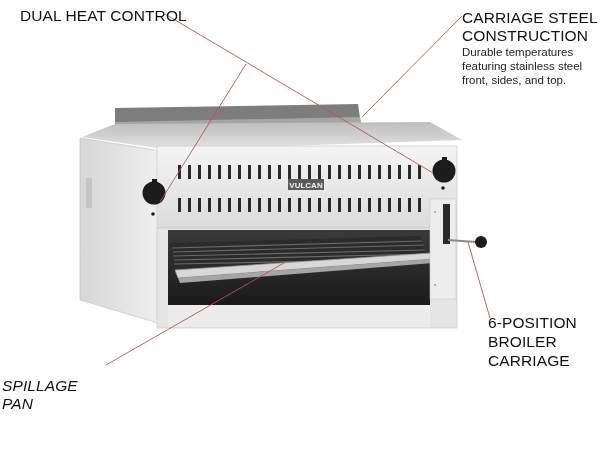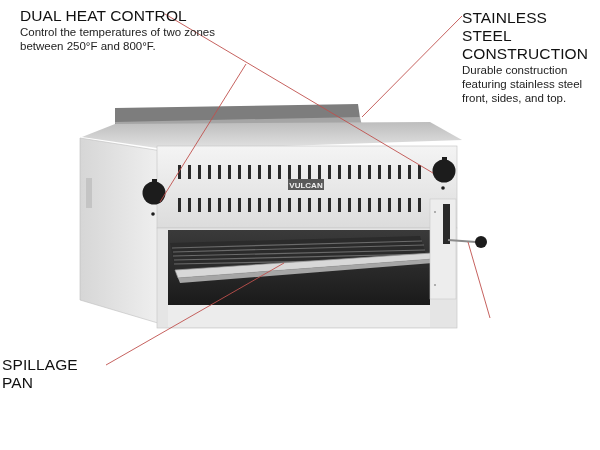--- a/index.html
+++ b/index.html
@@ -2,21 +2,21 @@
 <html><head>
 <meta charset="utf-8">
 <style>
   html, body { margin: 0; padding: 0; background: #ffffff; }
   body { width: 600px; height: 450px; position: relative; overflow: hidden; font-family: "Liberation Sans", sans-serif; color: #111; }
   .callout { position: absolute; }
   .callout h2 { margin: 0; font-weight: normal; font-size: 15.5px; line-height: 18px; color: #111; letter-spacing: 0.1px; }
   .callout p { margin: 0; font-size: 11.5px; line-height: 14px; color: #222; }
   #c-dual { left: 20px; top: 7px; width: 240px; }
   #c-steel { left: 462px; top: 9px; width: 138px; }
-  #c-spill { left: 2px; top: 356px; width: 110px; }
+  #c-spill { left: 2px; top: 377px; width: 110px; font-style: italic; }
   #c-broil { left: 488px; top: 313px; width: 112px; }
   #c-broil h2 { line-height: 19px; }
   svg#product { position: absolute; left: 0; top: 0; }
 </style>
 </head>
 <body>
 
 <svg id="product" width="600" height="450" viewBox="0 0 600 450">
   <defs>
     <linearGradient id="sideG" x1="0" y1="0" x2="1" y2="0">
@@ -154,26 +154,26 @@
     <line x1="165" y1="14" x2="433" y2="173"></line>
     <line x1="246" y1="64" x2="160" y2="202"></line>
     <line x1="462" y1="16" x2="362" y2="117"></line>
     <line x1="106" y1="365" x2="284" y2="263"></line>
     <line x1="490" y1="318" x2="468" y2="242"></line>
   </g>
 </svg>
 
 <div class="callout" id="c-dual">
   <h2>DUAL HEAT CONTROL</h2>
-  <p>Control the temperatures of two zones between 250°F and 800°F.</p>
 </div>
 
 <div class="callout" id="c-steel">
-  <h2>STAINLESS STEEL CONSTRUCTION</h2>
-  <p>Durable construction featuring stainless steel front, sides, and top.</p>
+  <h2>CARRIAGE STEEL CONSTRUCTION</h2>
+  <p>Durable temperatures featuring stainless steel front, sides, and top.</p>
 </div>
 
 <div class="callout" id="c-spill">
   <h2>SPILLAGE PAN</h2>
 </div>
 
 <div class="callout" id="c-broil">
+  <h2>6-POSITION BROILER CARRIAGE</h2>
 </div>
 
 </body></html>

